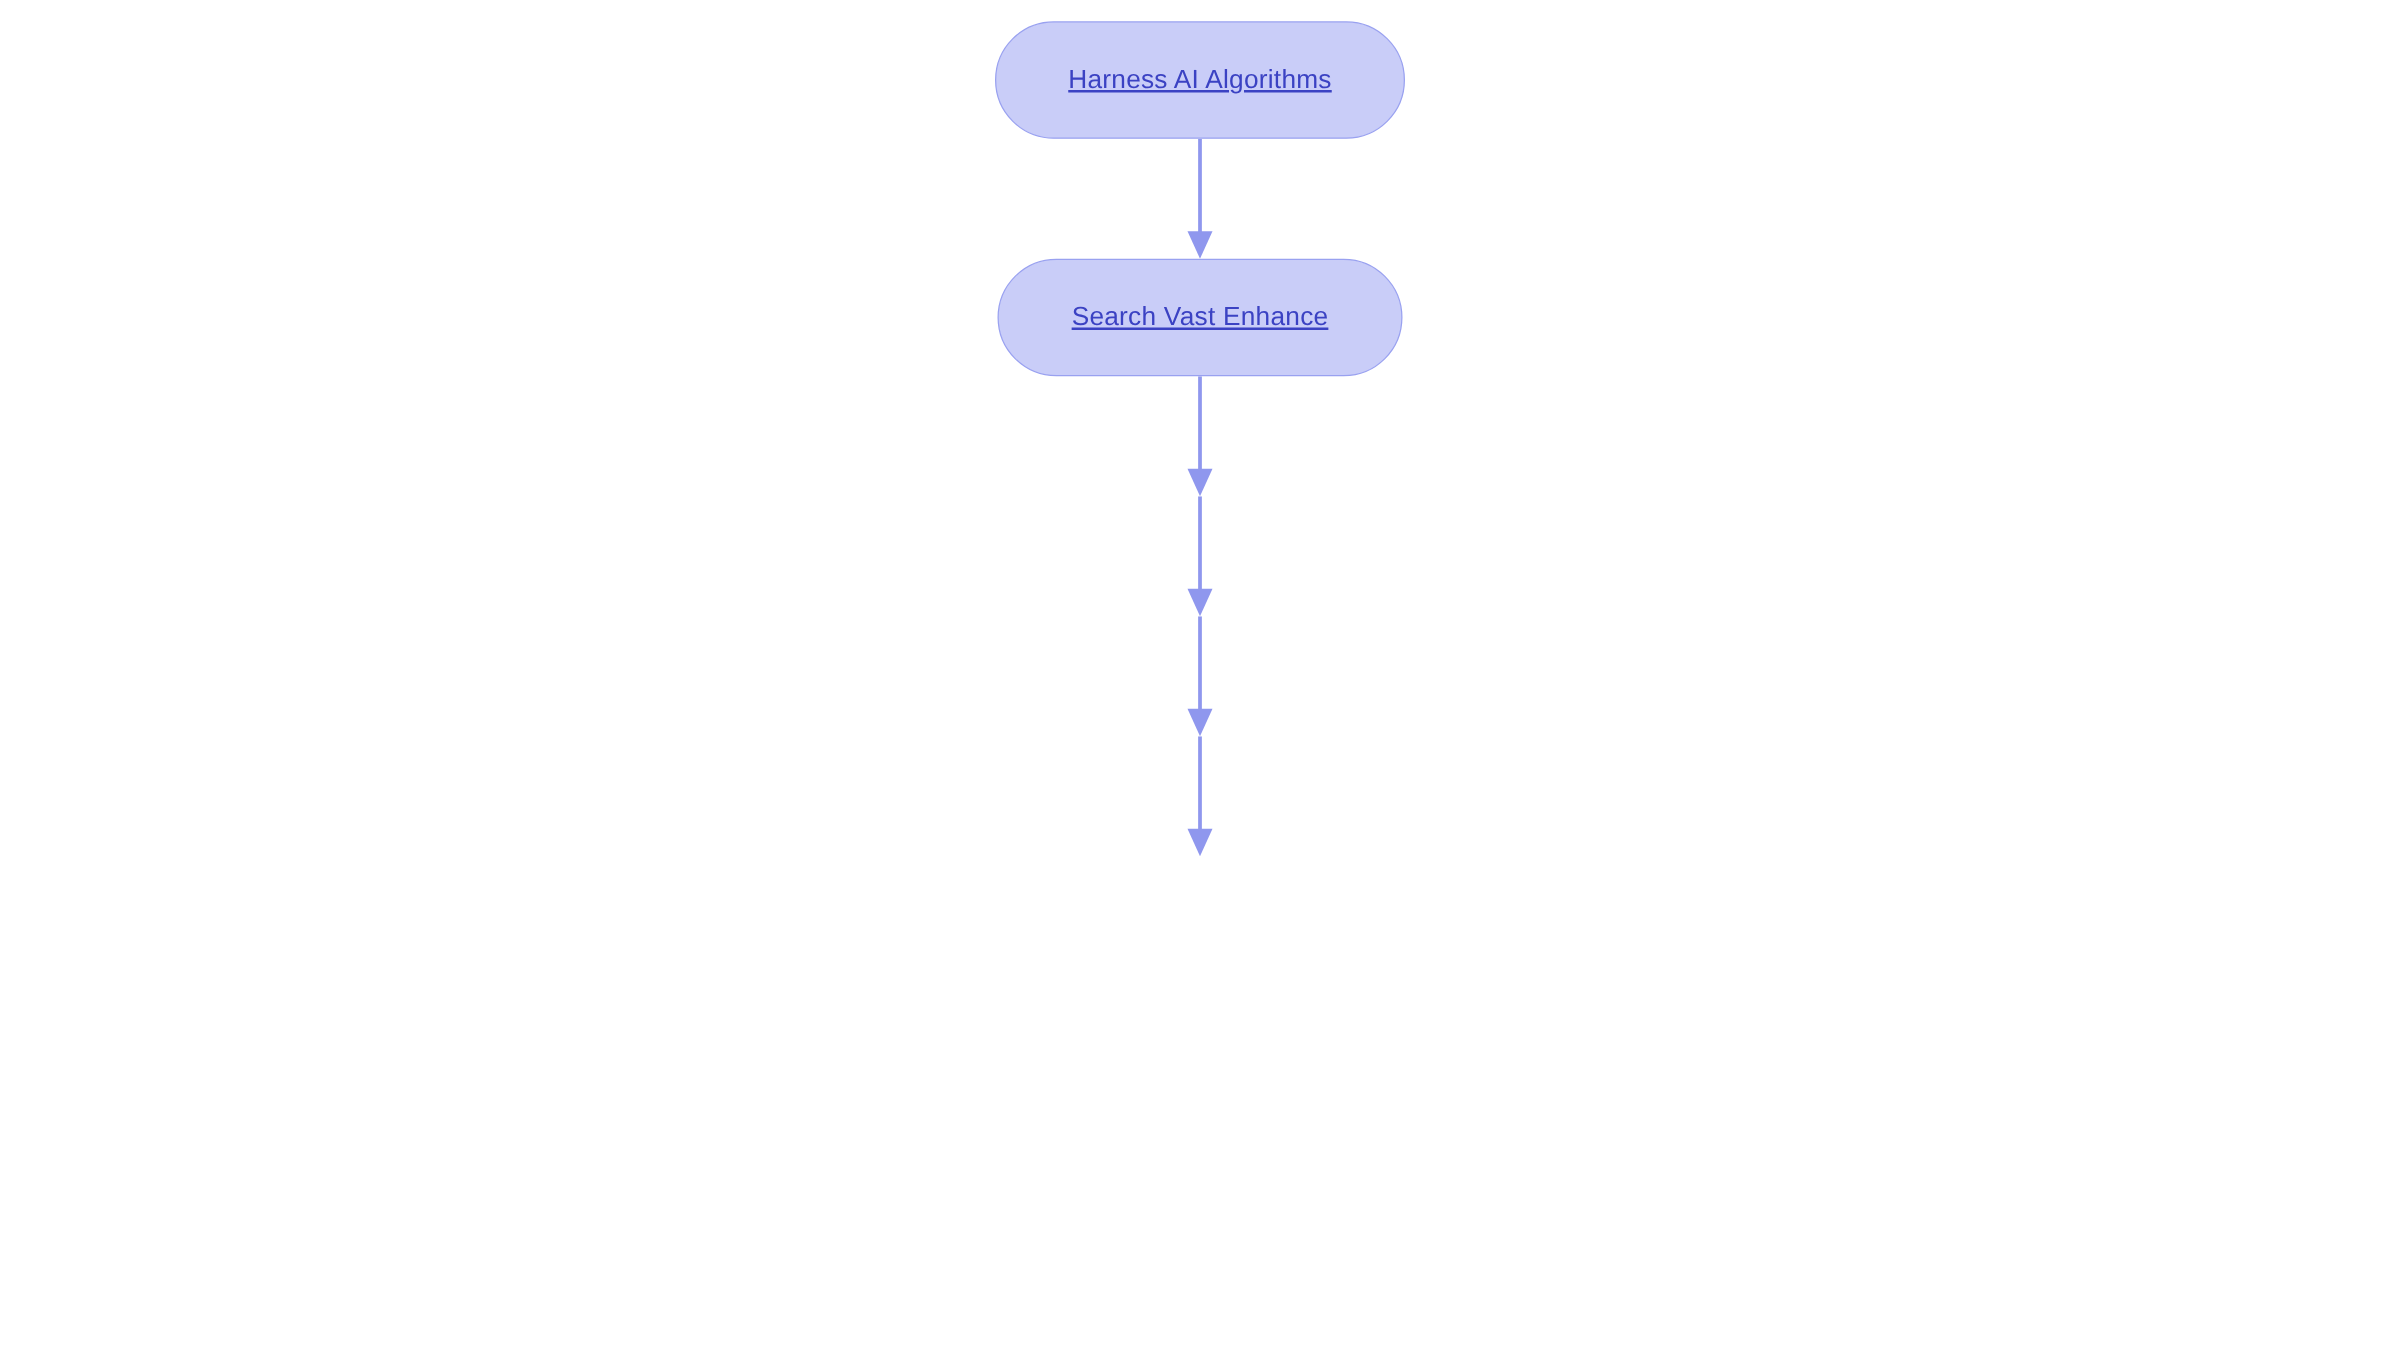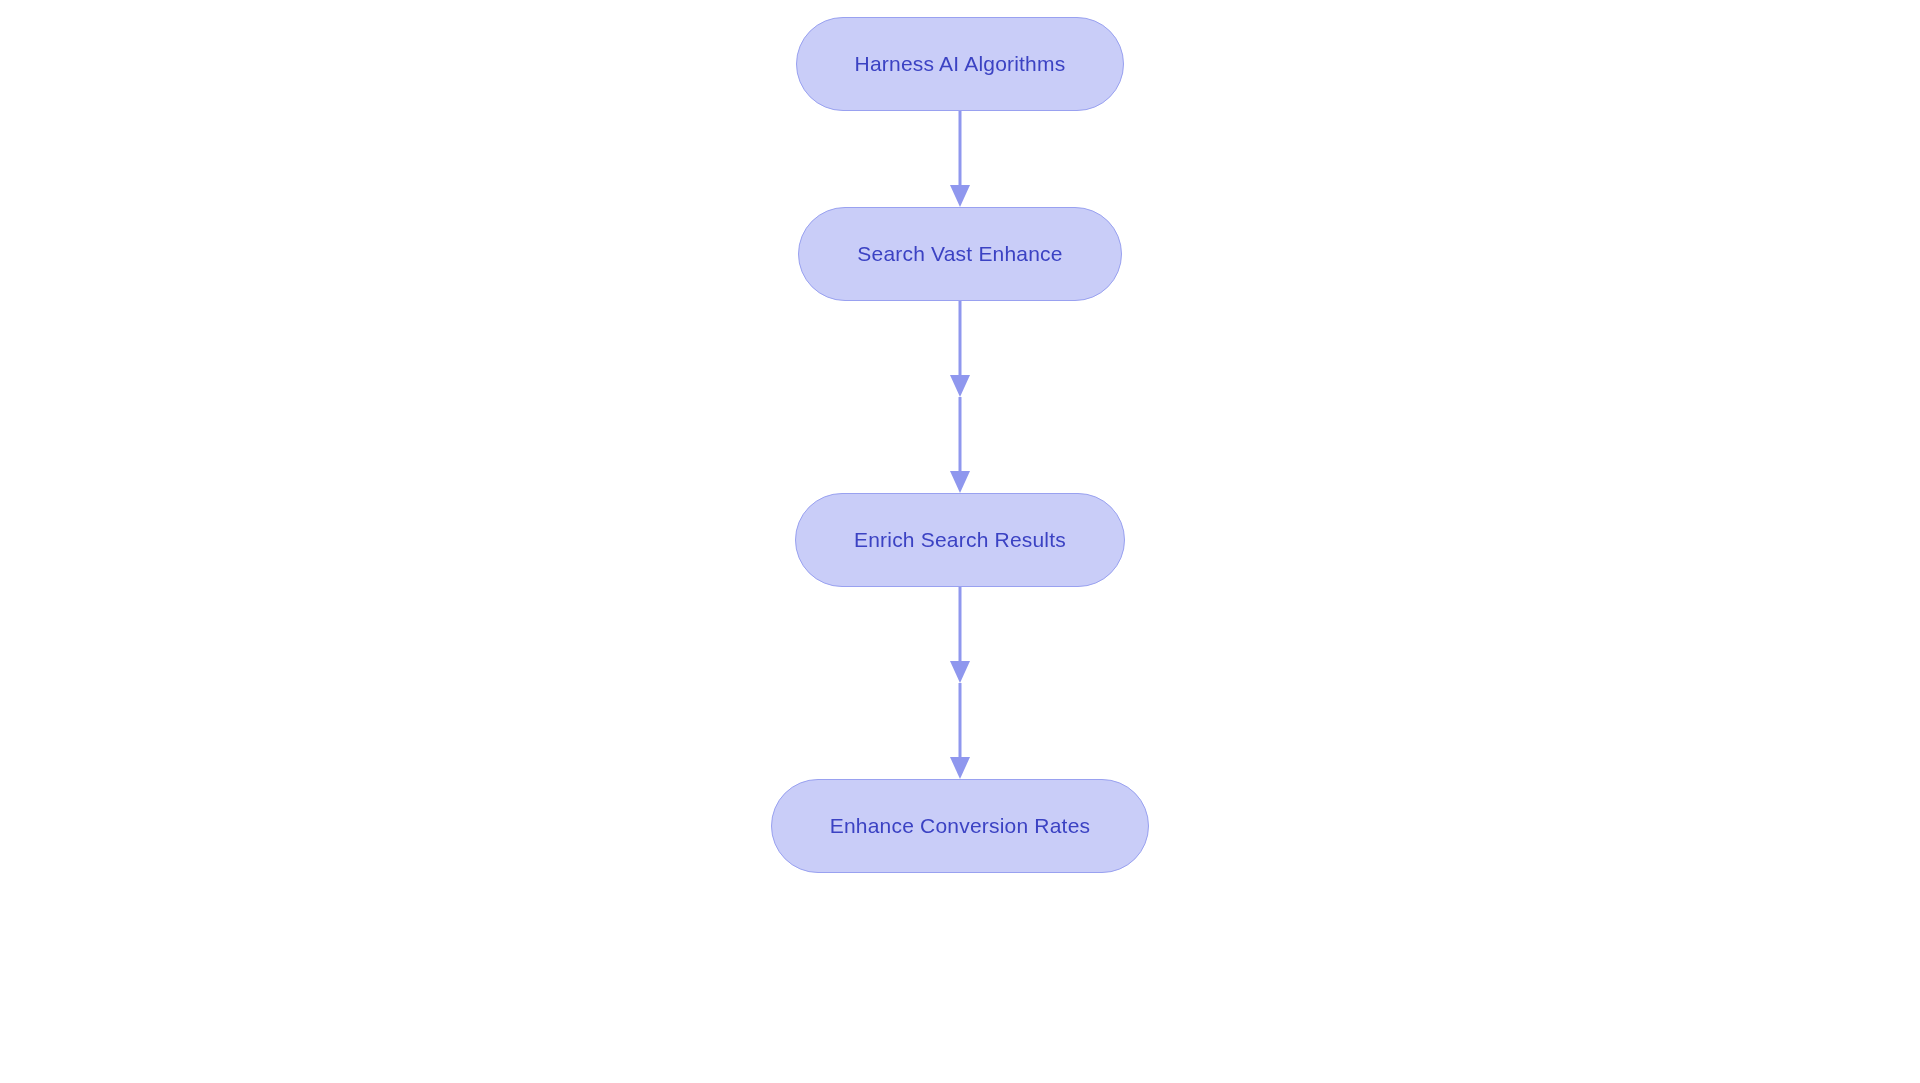--- a/index.html
+++ b/index.html
@@ -30,20 +30,21 @@
     font-size: 21px;
     font-weight: 400;
     letter-spacing: 0.2px;
     display: flex;
     align-items: center;
     justify-content: center;
     padding: 0 58px;
     box-sizing: border-box;
     white-space: nowrap;
     flex: 0 0 auto;
+    text-decoration: underline;
   }
   .flow-arrow {
     height: 96px;
     width: 24px;
     display: block;
     flex: 0 0 auto;
   }
   .flow-arrow line {
     stroke: var(--arrow-color, #8f97ee);
     stroke-width: 3;
@@ -70,28 +71,26 @@
     <line x1="12" y1="0" x2="12" y2="76"></line>
     <polygon points="2,74 22,74 12,96"></polygon>
   </svg>
 
 
   <svg class="flow-arrow" viewBox="0 0 24 96">
     <line x1="12" y1="0" x2="12" y2="76"></line>
     <polygon points="2,74 22,74 12,96"></polygon>
   </svg>
 
-  <div class="flow-node">Enrich Search Results</div>
 
   <svg class="flow-arrow" viewBox="0 0 24 96">
     <line x1="12" y1="0" x2="12" y2="76"></line>
     <polygon points="2,74 22,74 12,96"></polygon>
   </svg>
 
 
   <svg class="flow-arrow" viewBox="0 0 24 96">
     <line x1="12" y1="0" x2="12" y2="76"></line>
     <polygon points="2,74 22,74 12,96"></polygon>
   </svg>
 
-  <div class="flow-node">Enhance Conversion Rates</div>
 
 </div>
 
 </body></html>

